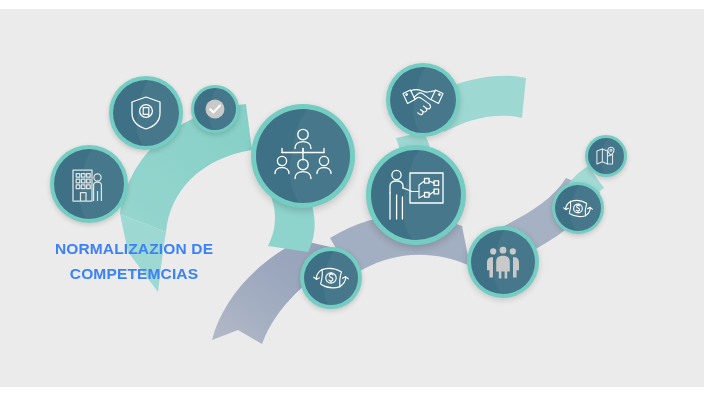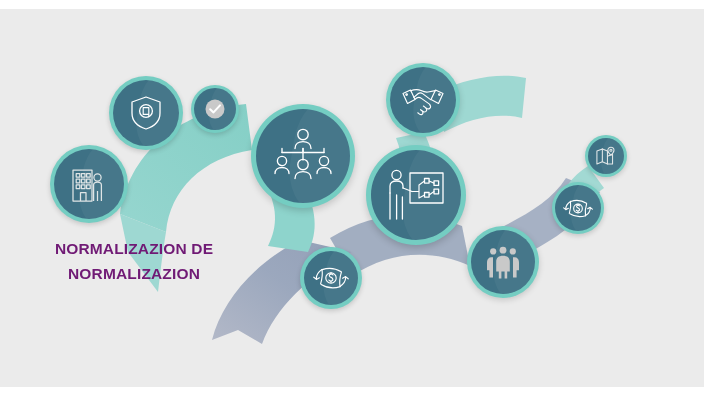--- a/index.html
+++ b/index.html
@@ -75,21 +75,21 @@
     position: relative;
     z-index: 3;
     display: block;
   }
   .title-block {
     position: absolute;
     left: 26px;
     top: 236px;
     width: 216px;
     text-align: center;
-    color: #701a75;
+    color: #3b82f6;
     font-family: "Liberation Sans", sans-serif;
     font-weight: bold;
     font-size: 15.5px;
     line-height: 1.62;
     letter-spacing: 0.15px;
   }
   .title-line { display: block; white-space: nowrap; }
 </style>
 </head>
 <body>
@@ -287,17 +287,17 @@
         <path d="M8 3.2 L13.6 5.6 V19.8 L8 17.4"></path>
         <path d="M13.6 11.4 L19.2 9 V19.8 L13.6 19.8"></path>
         <path d="M17.4 1.4 C19.3 1.4 20.8 2.9 20.8 4.8 C20.8 6.9 17.4 10.2 17.4 10.2
                  C17.4 10.2 14 6.9 14 4.8 C14 2.9 15.5 1.4 17.4 1.4 Z" fill="none"></path>
         <circle cx="17.4" cy="4.7" r="1.15"></circle>
       </svg>
     </div>
 
     <div class="title-block">
       <span class="title-line">NORMALIZAZION DE</span>
-      <span class="title-line">NORMALIZAZION</span>
+      <span class="title-line">COMPETEMCIAS</span>
     </div>
 
   </div>
 </div>
 
 </body></html>

